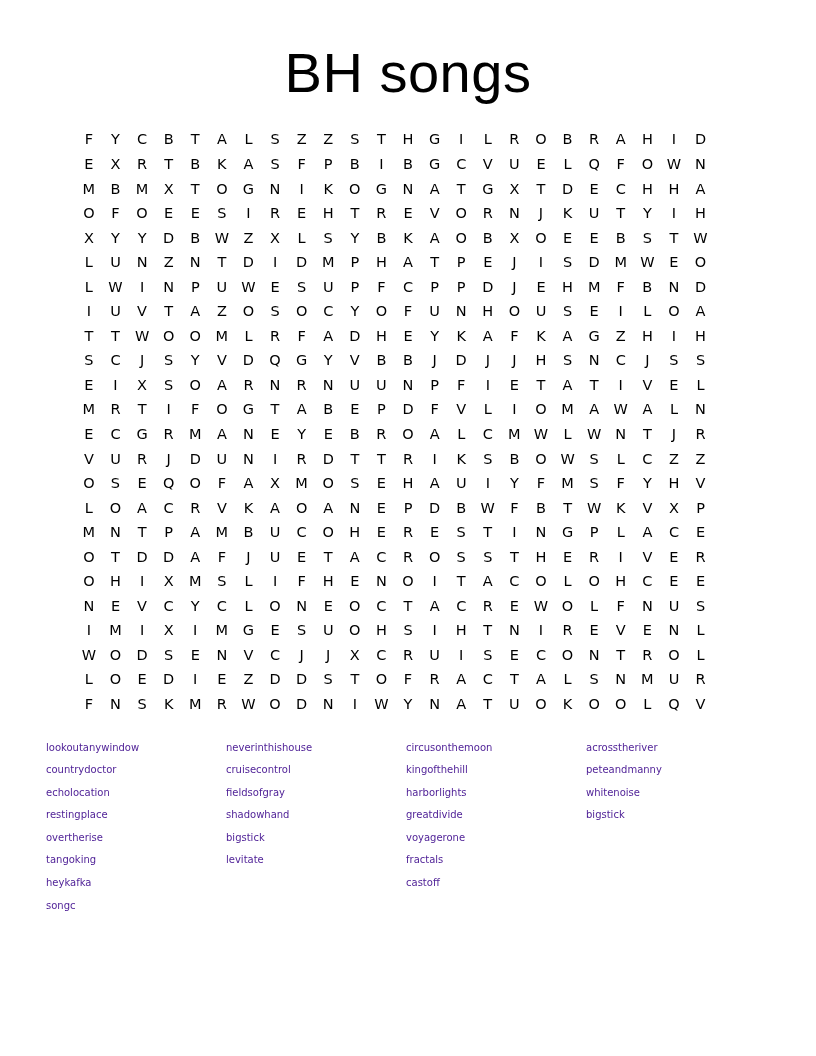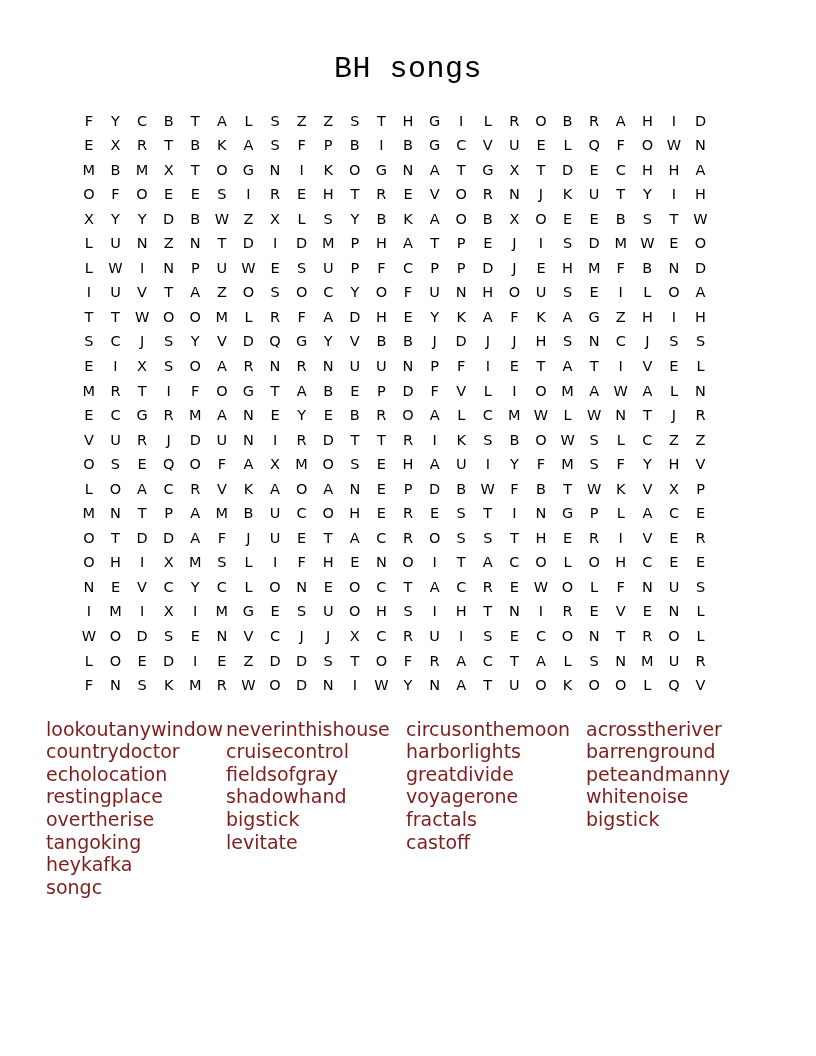--- a/index.html
+++ b/index.html
@@ -16,28 +16,28 @@
     position: relative;
   }
   #page {
     width: 816px;
     height: 1056px;
     position: relative;
     box-sizing: border-box;
   }
   .puzzle-title {
     text-align: center;
-    font-size: 30px;
+    font-size: 56px;
     font-weight: 400;
     letter-spacing: 0.5px;
-    margin: 16px;
+    margin: 5px;
     padding-top: 36px;
     padding-bottom: 0;
     line-height: 1.15;
-    font-family: Liberation Mono, monospace;
+    font-family: Liberation Sans, sans-serif;
   }
   .grid-wrap {
     margin-top: 22px;
     display: flex;
     justify-content: center;
   }
   table.letter-grid {
     border-collapse: collapse;
     border-spacing: 0;
   }
@@ -61,25 +61,25 @@
     align-items: flex-start;
   }
   .word-col {
     width: 180px;
     flex: 0 0 180px;
   }
   .word-col:last-child {
     flex: 0 0 auto;
   }
   .word-item {
-    font-size: 19px;
+    font-size: 10px;
     line-height: 22.6px;
     font-family: "DejaVu Sans", sans-serif;
     white-space: nowrap;
-    color: #7f1d1d;
+    color: #4c1d95;
   }
 </style>
 </head>
 <body>
 
 <div id="page">
 
   <h1 class="puzzle-title">BH songs</h1>
 
   <div class="grid-wrap">
@@ -751,28 +751,28 @@
     <div class="word-col" id="wcol1">
         <div class="word-item">neverinthishouse</div>
         <div class="word-item">cruisecontrol</div>
         <div class="word-item">fieldsofgray</div>
         <div class="word-item">shadowhand</div>
         <div class="word-item">bigstick</div>
         <div class="word-item">levitate</div>
       </div>
     <div class="word-col" id="wcol2">
         <div class="word-item">circusonthemoon</div>
+        <div class="word-item">kingofthehill</div>
         <div class="word-item">harborlights</div>
         <div class="word-item">greatdivide</div>
         <div class="word-item">voyagerone</div>
         <div class="word-item">fractals</div>
         <div class="word-item">castoff</div>
       </div>
     <div class="word-col" id="wcol3">
         <div class="word-item">acrosstheriver</div>
-        <div class="word-item">barrenground</div>
         <div class="word-item">peteandmanny</div>
         <div class="word-item">whitenoise</div>
         <div class="word-item">bigstick</div>
       </div>
   </div>
 
 </div>
 
 </body></html>

